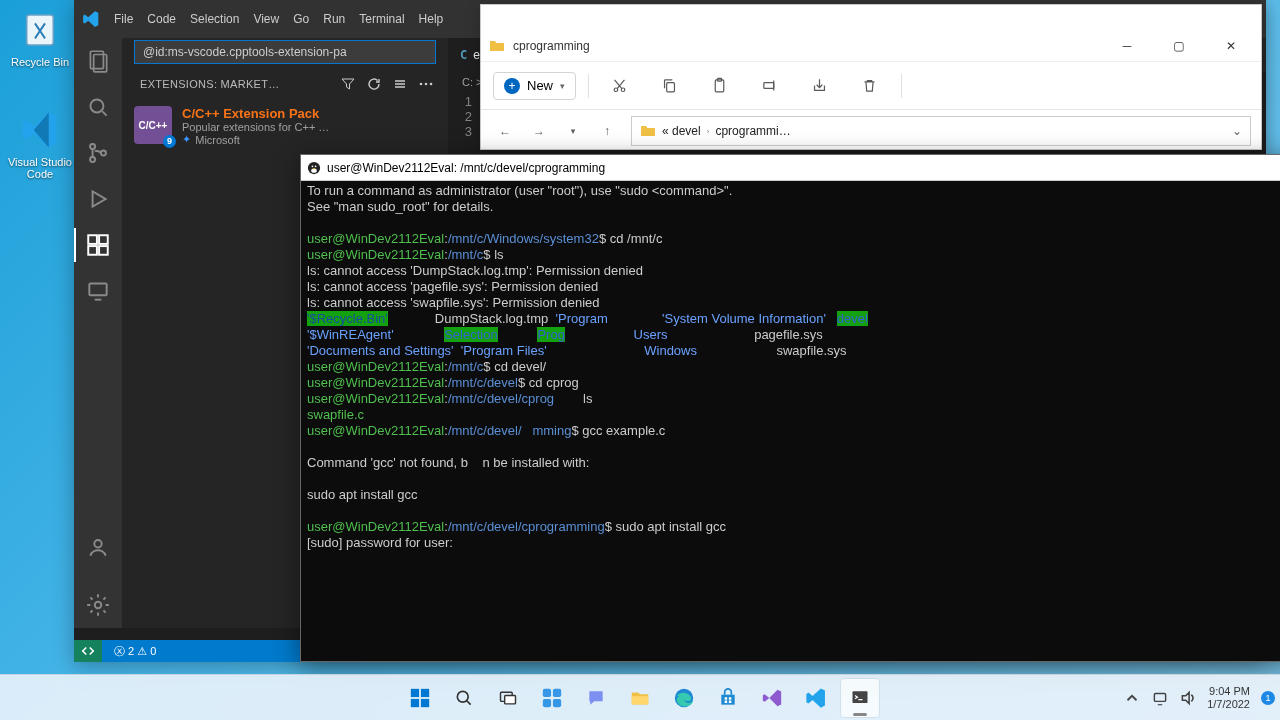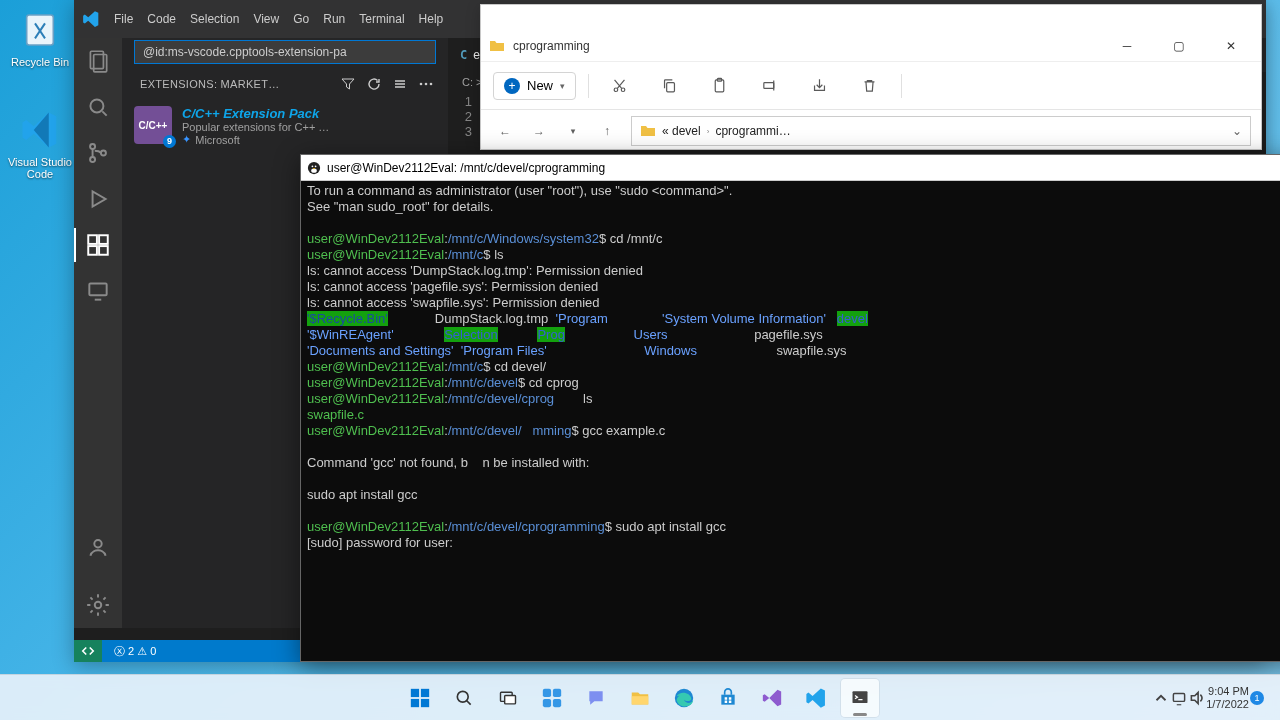--- a/index.html
+++ b/index.html
@@ -26,21 +26,21 @@
 .badge9 { position:absolute; bottom:-4px; right:-4px; background:#0078d4; color:#fff; border-radius:8px; font-size:9px; padding:0 4px; line-height:13px; }
 
 #vs-side { position:absolute; top:38px; left:48px; width:326px; height:590px; background:#252526; }
 #vs-side-head { display:flex; align-items:center; padding:4px 14px 6px 18px; font-size:11px; color:#bbb; letter-spacing:.3px; }
 #vs-side-head .sp { flex:1; }
 #vs-side-head .icn { width:16px; height:16px; margin-left:10px; cursor:pointer; color:#ccc; }
 #vs-side-search { margin:2px 12px 8px; background:#3c3c3c; border:1px solid #0078d4; padding:4px 8px; font-size:12px; color:#ccc; overflow:hidden; white-space:nowrap; }
 .ext-item { display:flex; padding:8px 12px; gap:10px; }
 .ext-icon { width:38px; height:38px; background:#734f96; border-radius:4px; display:flex; align-items:center; justify-content:center; color:#fff; font-size:10px; font-weight:bold; position:relative; }
 .ext-body { flex:1; overflow:hidden; }
-.ext-name { color:#0ea5e9; font-size:13px; font-weight:600;font-style:italic; }
+.ext-name { color:#f97316; font-size:13px; font-weight:600; }
 .ext-desc { color:#a0a0a0; font-size:11px; white-space:nowrap; overflow:hidden; text-overflow:ellipsis; }
 .ext-pub { color:#a0a0a0; font-size:11px; display:flex; align-items:center; gap:4px; }
 .verified { color:#3794ff; }
 
 #vs-editor { position:absolute; top:38px; left:374px; width:818px; height:590px; background:#1e1e1e; }
 #vs-tabs { height:34px; background:#252526; display:flex; }
 .vtab { background:#1e1e1e; padding:7px 12px; font-size:12px; color:#e8e8e8; display:flex; align-items:center; gap:6px; border-right:1px solid #252526; }
 .vtab .dot { width:8px; height:8px; border-radius:50%; background:#ccc; }
 .vtab .cicon { color:#519aba; font-weight:bold; font-family:monospace; }
 #vs-bc { padding:4px 14px; font-size:11px; color:#a0a0a0; }
@@ -87,21 +87,21 @@
 #callout { position:absolute; top:58px; left:868px; width:388px; height:380px; pointer-events:none; }
 #callout .box { position:absolute; top:0; right:0; width:388px; background:#eb4648; color:#fff; border-radius:10px; padding:22px 24px; font-size:34px; line-height:1.35; text-align:center; font-family:"Segoe UI Light","Segoe UI"; box-shadow:0 6px 20px rgba(0,0,0,.25); }
 #callout svg.tail { position:absolute; top:188px; left:-448px; width:620px; height:350px; }
 
 
 #taskbar { position:absolute; bottom:0; left:0; right:0; height:46px; background:rgba(243,246,252,.86); backdrop-filter:blur(6px); border-top:1px solid rgba(0,0,0,.1); display:flex; align-items:center; }
 #tb-center { position:absolute; left:50%; transform:translateX(-50%); display:flex; gap:6px; }
 .tbi { width:38px; height:38px; display:flex; align-items:center; justify-content:center; border-radius:4px; cursor:pointer; }
 .tbi.active { background:rgba(255,255,255,.7); box-shadow:0 0 0 1px rgba(0,0,0,.06); position:relative; }
 .tbi.active::after { content:""; position:absolute; bottom:1px; width:14px; height:3px; border-radius:2px; background:#888; }
-#tb-right { margin-left:auto; display:flex; align-items:center; padding-right:15px; color:#333; font-size:11px; }
+#tb-right { margin-left:auto; display:flex; align-items:center; gap:10px; padding-right:4px; color:#333; font-size:11px; }
 #tb-right .clock { text-align:right; line-height:13px; }
 .tray-ic { width:18px; height:18px; color:#444; }
 </style>
 </head>
 <body>
 
 <div id="desktop">
 
   <div id="di-recycle" class="deskicon">
     <svg class="ic" viewBox="0 0 48 48">

